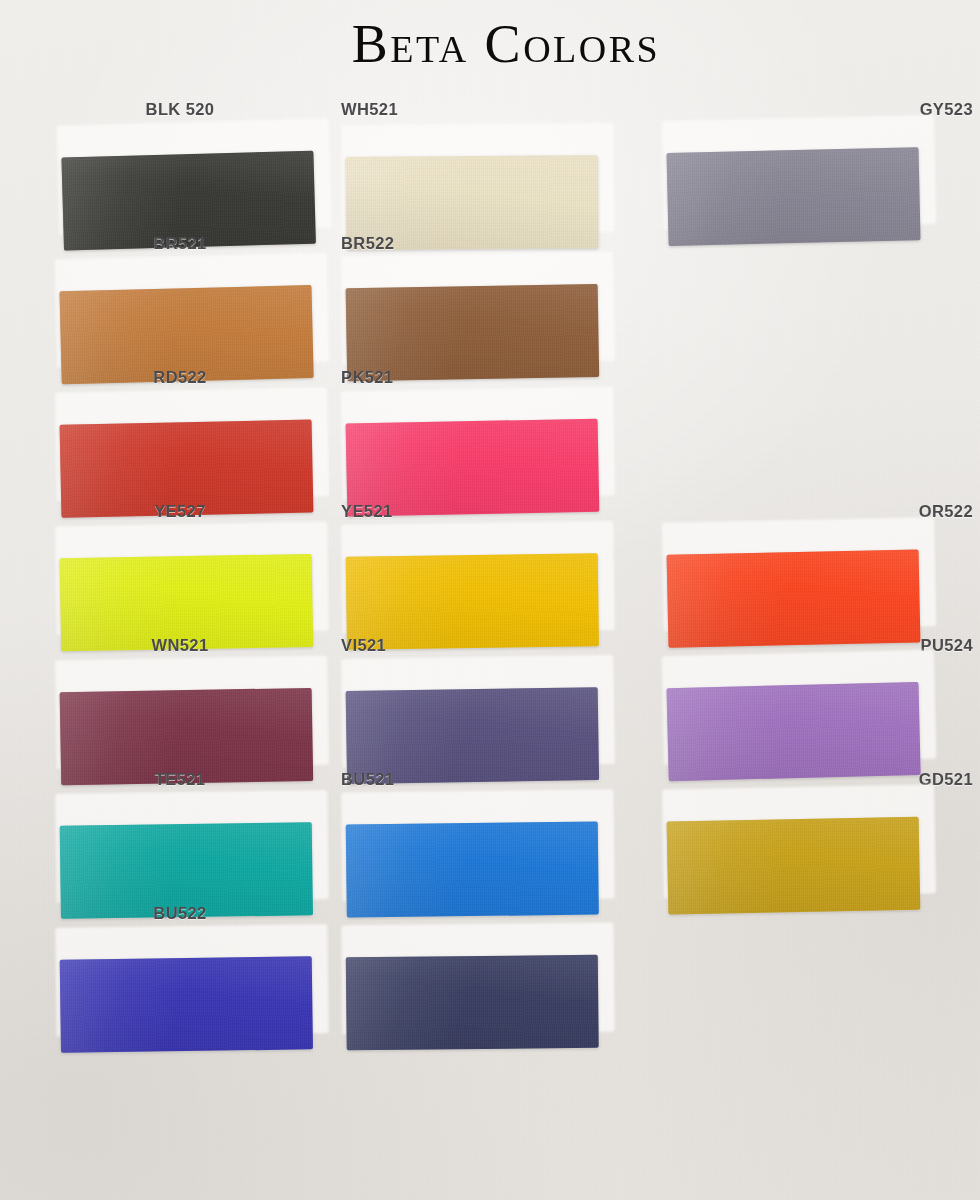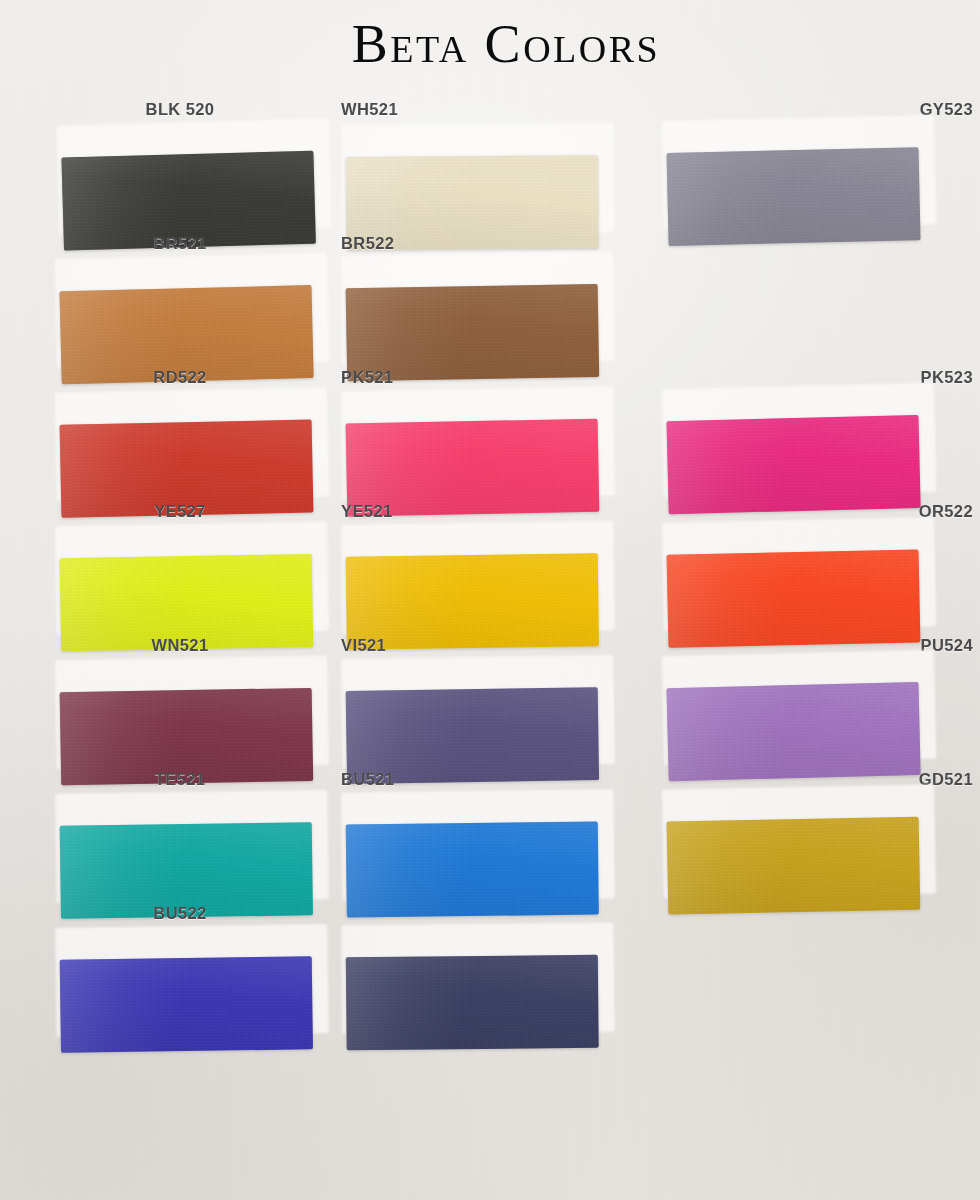--- a/index.html
+++ b/index.html
@@ -210,27 +210,20 @@
             <div class="swatch-chip" style="background-color: rgb(207, 58, 44);"></div>
           </div>
         </div>
         <div class="swatch-cell col-1">
           <div class="swatch-label">PK521</div>
           <div class="chip-wrap" style="transform: translate(0px, -1px) rotate(-1.1deg);">
             <div class="chip-backing"></div>
             <div class="swatch-chip" style="background-color: rgb(249, 62, 108);"></div>
           </div>
         </div>
-        <div class="swatch-cell col-2">
-          <div class="swatch-label">PK523</div>
-          <div class="chip-wrap" style="transform: translate(6px, -4px) rotate(-1.4deg);">
-            <div class="chip-backing"></div>
-            <div class="swatch-chip" style="background-color: rgb(236, 42, 130);"></div>
-          </div>
-        </div>
       </div>
       <div class="swatch-row">
         <div class="swatch-cell col-0">
           <div class="swatch-label">YE527</div>
           <div class="chip-wrap" style="transform: translate(16px, 0px) rotate(-1deg);">
             <div class="chip-backing"></div>
             <div class="swatch-chip" style="background-color: rgb(226, 240, 24);"></div>
           </div>
         </div>
         <div class="swatch-cell col-1">

